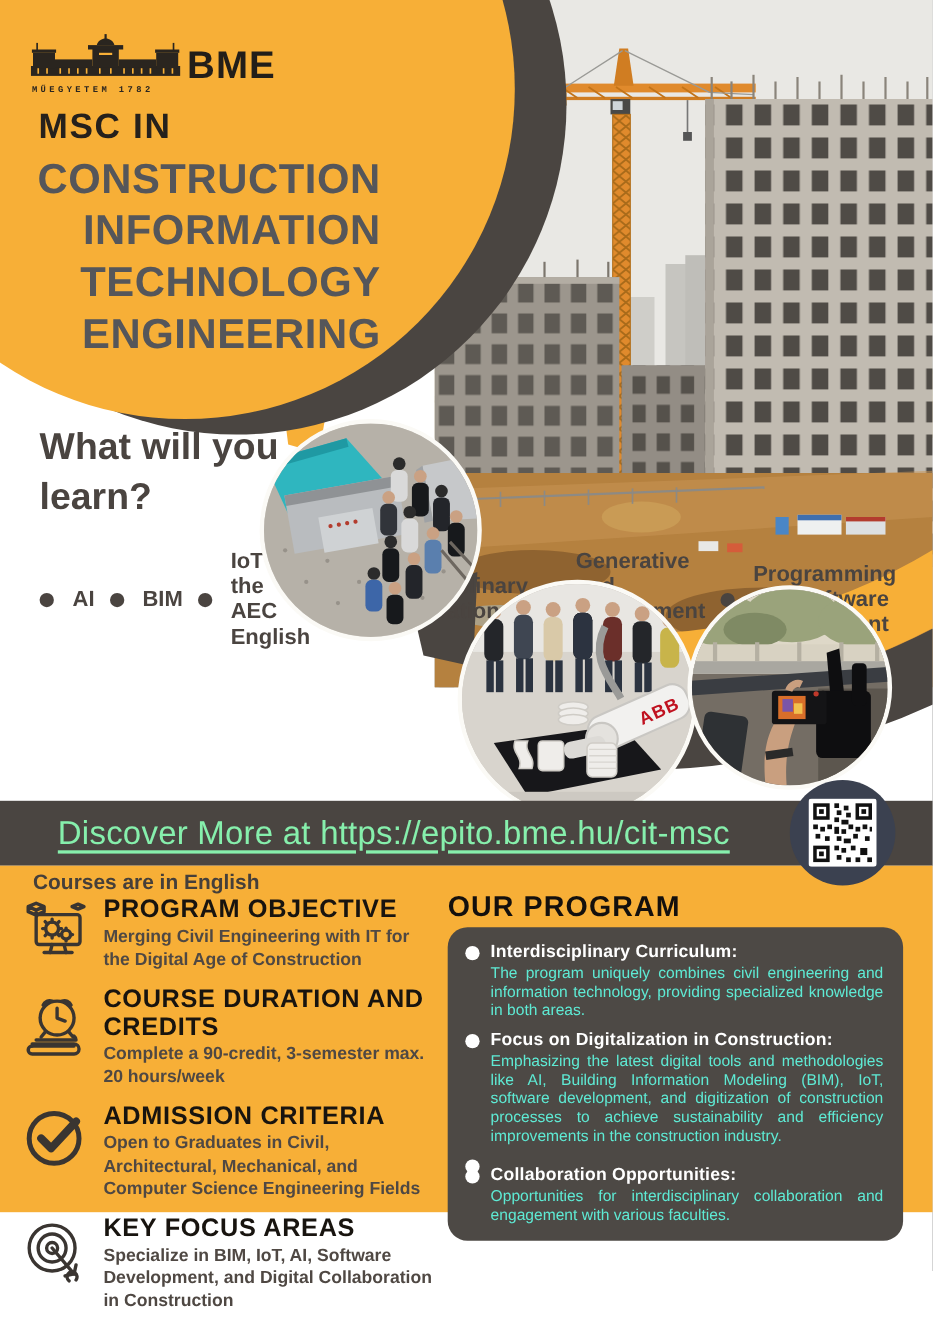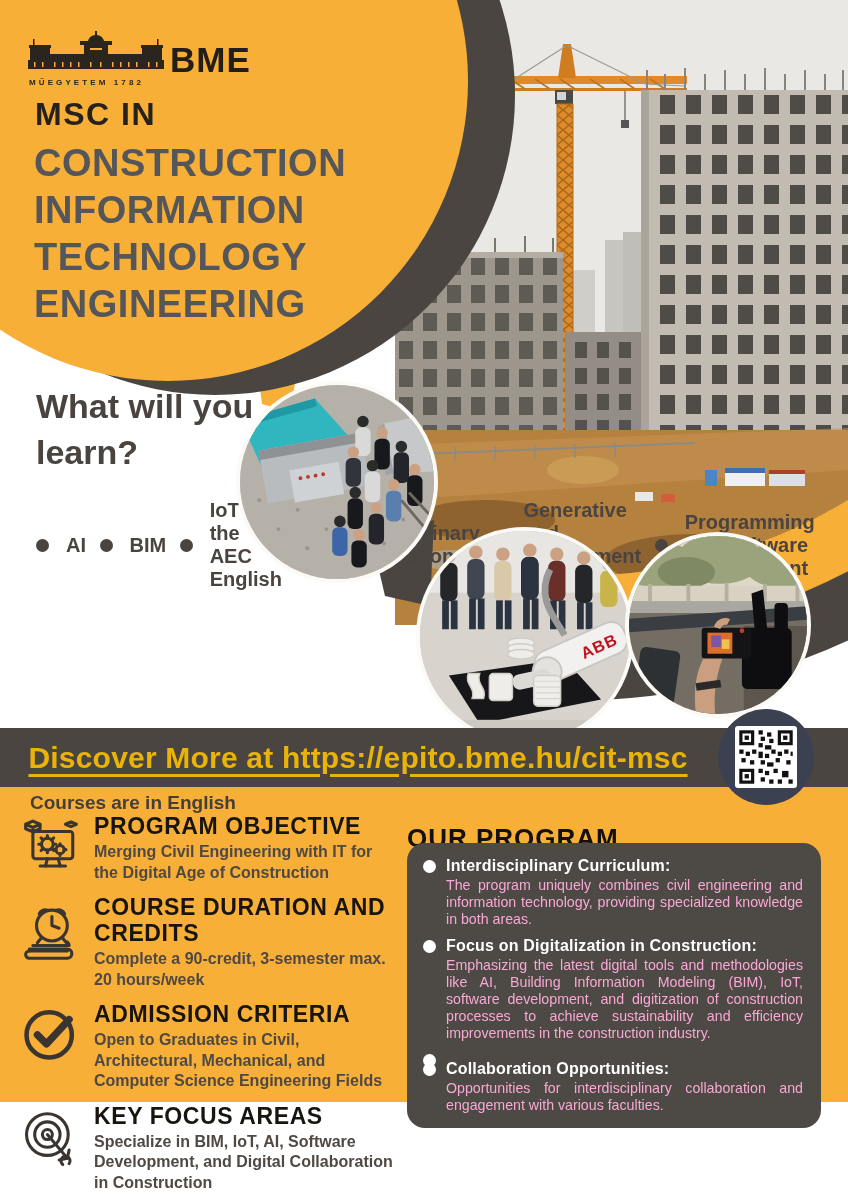--- a/index.html
+++ b/index.html
@@ -16,21 +16,21 @@
   
   .blob-rim{position:absolute;left:-85px;top:-205px;width:600px;height:600px;border-radius:50%;
             background:#4A4541;z-index:2;}
   .blob{position:absolute;left:-132px;top:-219px;width:600px;height:600px;border-radius:50%;
         background:#F7AF37;z-index:3;}
 
   .hero{position:absolute;left:0;top:0;width:480px;z-index:4;}
   .logo{position:absolute;left:28px;top:26px;width:240px;height:66px;}
   .logo svg{position:absolute;left:0;top:4px;}
   .logo-caption{position:absolute;left:1px;top:52px;font-size:8px;font-weight:700;
-                letter-spacing:3.1px;color:#2a251f;}
+                letter-spacing:3.1px;color:#2a251f;font-family:Liberation Mono, monospace;}
   .logo-text{position:absolute;left:142px;top:14px;font-size:35px;font-weight:700;
              color:#221e19;letter-spacing:1px;}
   .kicker{position:absolute;left:35px;top:96px;font-size:32px;font-weight:700;color:#26211c;
           letter-spacing:1.5px;}
   .title{position:absolute;left:34px;top:140px;font-size:38px;line-height:47px;font-weight:700;
          color:#55565a;letter-spacing:0.5px;}
 
   
   .learn{position:absolute;left:36px;top:383px;z-index:4;width:460px;}
   .learn h2{margin:0;font-size:34px;line-height:46px;font-weight:700;color:#4a4440;width:260px;}
@@ -42,44 +42,44 @@
   .pcircle{position:absolute;border-radius:50%;border:4px solid #fbfaf6;overflow:hidden;z-index:4;
            background:#cfcac2;}
   .pc1{left:236px;top:381px;width:202px;height:202px;}
   .pc2{left:416px;top:527px;width:218px;height:218px;}
   .pc3{left:625px;top:532px;width:186px;height:186px;}
   .pcircle svg{display:block;width:100%;height:100%;}
 
   
   .banner{position:absolute;left:0;top:728px;width:848px;height:59px;background:#4A4541;z-index:5;
           display:flex;align-items:center;justify-content:center;padding-right:132px;}
-  .banner a{color:#eab308;font-size:30px;font-weight:700;letter-spacing:0.2px;
+  .banner a{color:#86efac;font-size:30px;font-weight:400;letter-spacing:0.2px;
             text-decoration:underline;text-underline-offset:6px;cursor:pointer;text-align:center;}
 
   .qr-badge{position:absolute;left:718px;top:709px;width:96px;height:96px;border-radius:50%;
             background:#3B4150;z-index:6;display:flex;align-items:center;justify-content:center;}
   .qr-badge svg{width:62px;height:62px;border-radius:3px;}
 
   
   .bottom{position:absolute;left:0;top:787px;width:848px;height:315px;background:#F7AF37;z-index:5;}
   .lang-note{position:absolute;left:30px;top:5px;font-size:19px;font-weight:700;color:#453f3a;}
   .features{position:absolute;left:22px;top:26px;width:378px;display:flex;flex-direction:column;gap:11px;}
   .feature{display:flex;gap:8px;}
   .ficon{flex:0 0 64px;padding-top:4px;}
   .ftext h3{margin:0;font-size:23px;line-height:26px;font-weight:700;color:#18140f;letter-spacing:0.6px;}
   .ftext p{margin:3px 0 0 0;font-size:16px;line-height:20.5px;font-weight:700;color:#4f4843;}
 
-  .program-heading{position:absolute;left:407px;top:36px;margin:0;font-size:26px;font-weight:700;
+  .program-heading{position:absolute;left:407px;top:22px;margin:0;font-size:26px;font-weight:700;
                    color:#14100d;letter-spacing:1px;}
   .program-panel{position:absolute;left:407px;top:56px;width:414px;background:#4D4945;
                  border-radius:18px;padding:14px 18px 14px 16px;display:flex;flex-direction:column;gap:9px;}
   .pbullet{position:relative;padding-left:23px;}
   .pbullet .pdot{position:absolute;left:0;top:3px;width:13px;height:13px;border-radius:50%;background:#ffffff;}
   .pbullet h4{margin:0;font-size:16px;line-height:18px;font-weight:700;color:#ffffff;letter-spacing:0.2px;}
-  .pbullet p{margin:2px 0 0 0;font-size:14.2px;line-height:17px;color:#f9a8d4;text-align:justify;}
+  .pbullet p{margin:2px 0 0 0;font-size:14.2px;line-height:17px;color:#5eead4;text-align:justify;}
 
   .ic{stroke:#3a3531;stroke-width:3.4;fill:none;stroke-linecap:round;stroke-linejoin:round;}
 </style>
 </head>
 <body>
 
 <div class="poster">
 
   <div class="photo">
     <svg viewBox="0 0 453 625" width="453" height="625">
@@ -244,21 +244,21 @@
             <rect x="108" y="32" width="1.5" height="5"></rect>
           <rect x="120" y="32" width="1.5" height="5"></rect>
             <rect x="128" y="32" width="1.5" height="5"></rect>
           <rect x="62" y="18" width="12" height="2"></rect>
         </g>
       </svg>
       <div class="logo-caption">MŰEGYETEM 1782</div>
       <div class="logo-text">BME</div>
     </div>
     <div class="kicker">MSC IN</div>
-    <h1 class="title" style="margin:0;">
+    <h1 class="title" style="margin:0;text-align:right;">
       <div>CONSTRUCTION</div>
       <div>INFORMATION</div>
       <div>TECHNOLOGY</div>
       <div>ENGINEERING</div>
     </h1>
   </header>
 
   <section class="learn">
     <h2>What will you learn?</h2>
     <ul>

